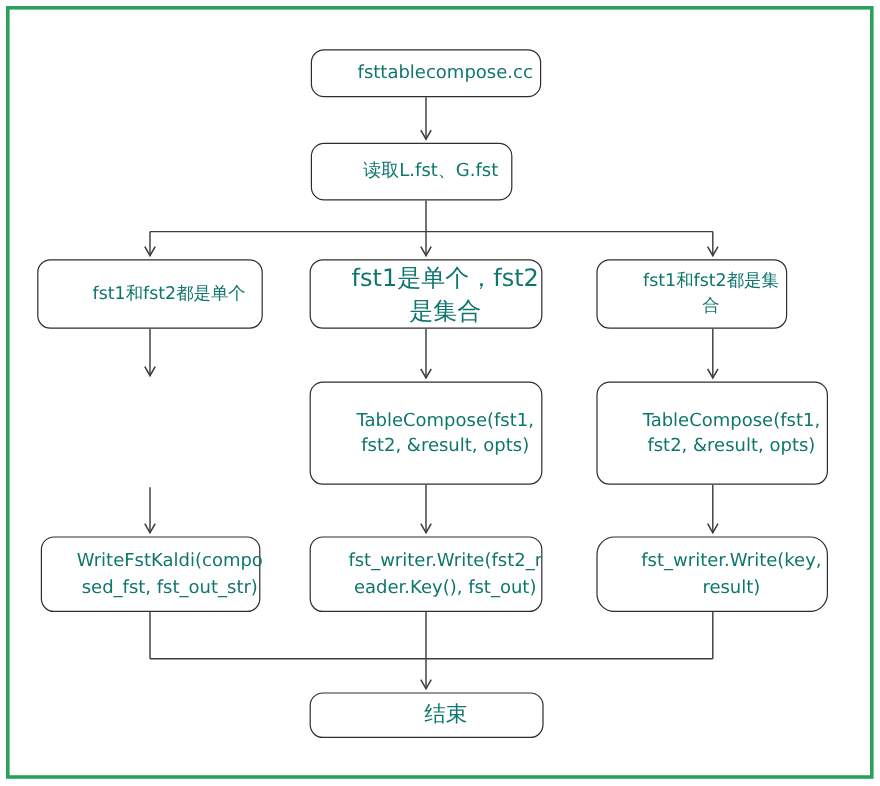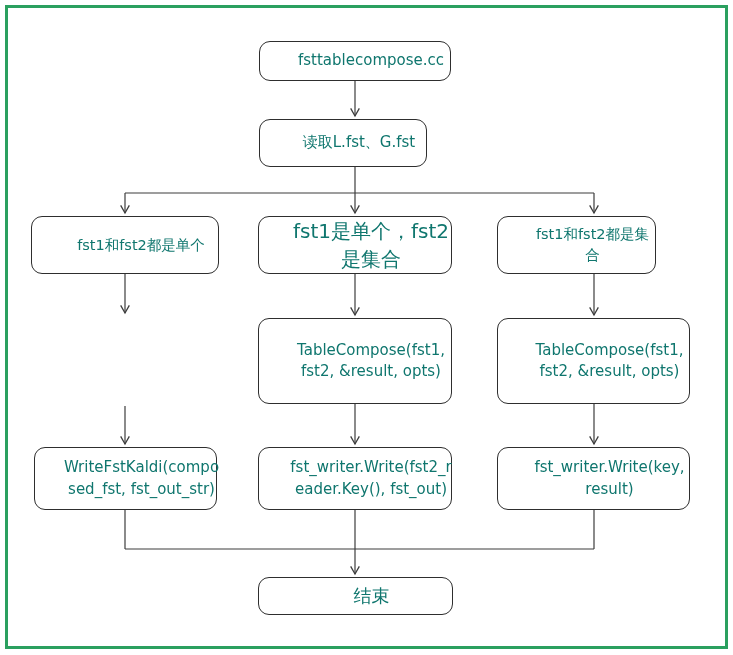--- a/index.html
+++ b/index.html
@@ -55,21 +55,21 @@
   .n0  { left: 259px; top: 41px;  width: 192px; height: 40px; }
   .n1  { left: 259px; top: 119px; width: 168px; height: 48px; }
   .n2  { left: 31px;  top: 216px; width: 188px; height: 58px; font-size: 14.5px; }
   .n3  { left: 258px; top: 216px; width: 194px; height: 58px; font-size: 20px; }
   .n4  { left: 497px; top: 216px; width: 159px; height: 58px; font-size: 14.5px; }
   .n5  { left: 34px;  top: 316px; width: 183px; height: 90px; }
   .n6  { left: 258px; top: 318px; width: 194px; height: 86px; }
   .n7  { left: 497px; top: 318px; width: 193px; height: 86px; }
   .n8  { left: 34px;  top: 447px; width: 183px; height: 63px; text-align: center; }
   .n9  { left: 258px; top: 447px; width: 194px; height: 63px; }
-  .n10 { left: 497px; top: 447px; width: 193px; height: 63px; }
+  .n10 { left: 497px; top: 447px; width: 193px; height: 63px; border-radius: 15px; }
   .n11 { left: 258px; top: 577px; width: 195px; height: 38px; font-size: 18px; }
   .watermark {
     position: absolute;
     left: 543px;
     top: 606px;
     width: 180px;
     font-size: 21px;
     letter-spacing: 1px;
     color: var(--watermark-gray, #c9c9c9);
     text-shadow: 1px 1px 0 #ffffff, -1px -1px 0 #ababab;

